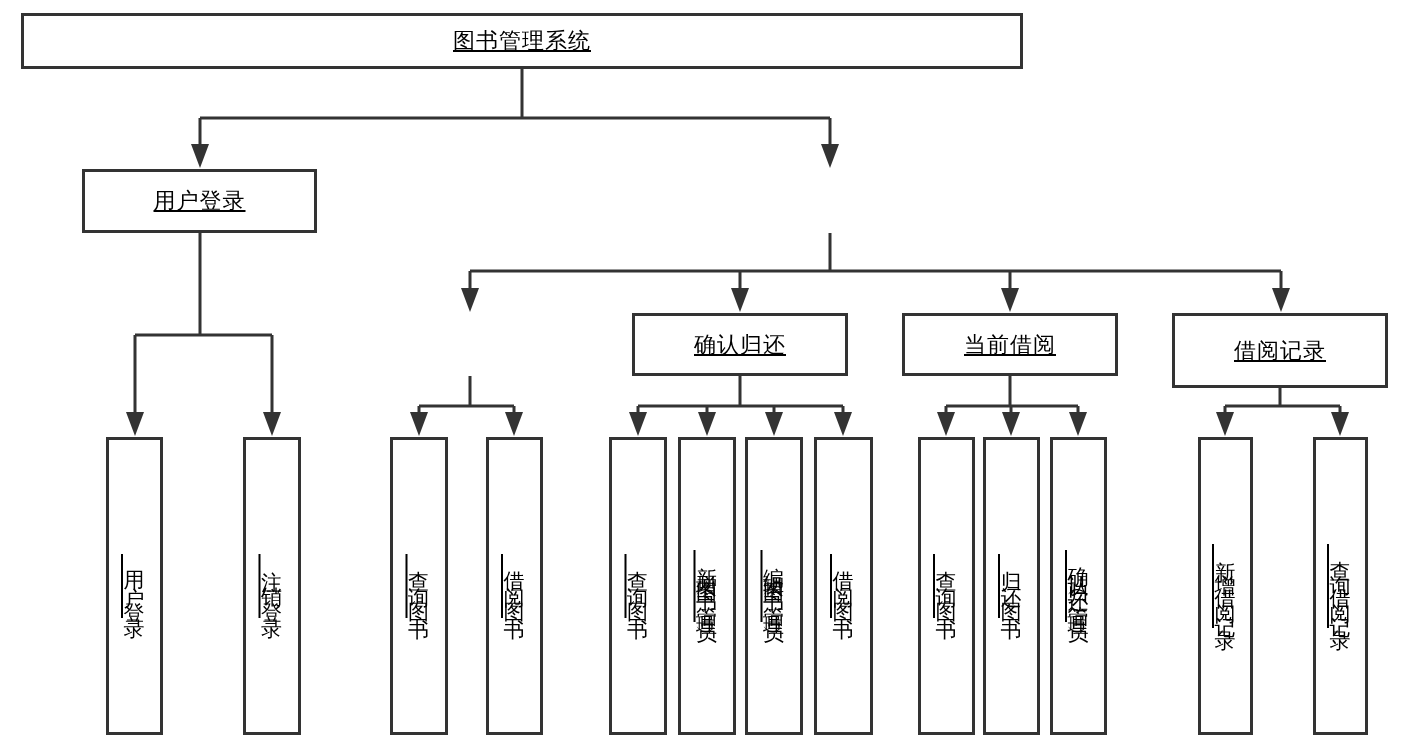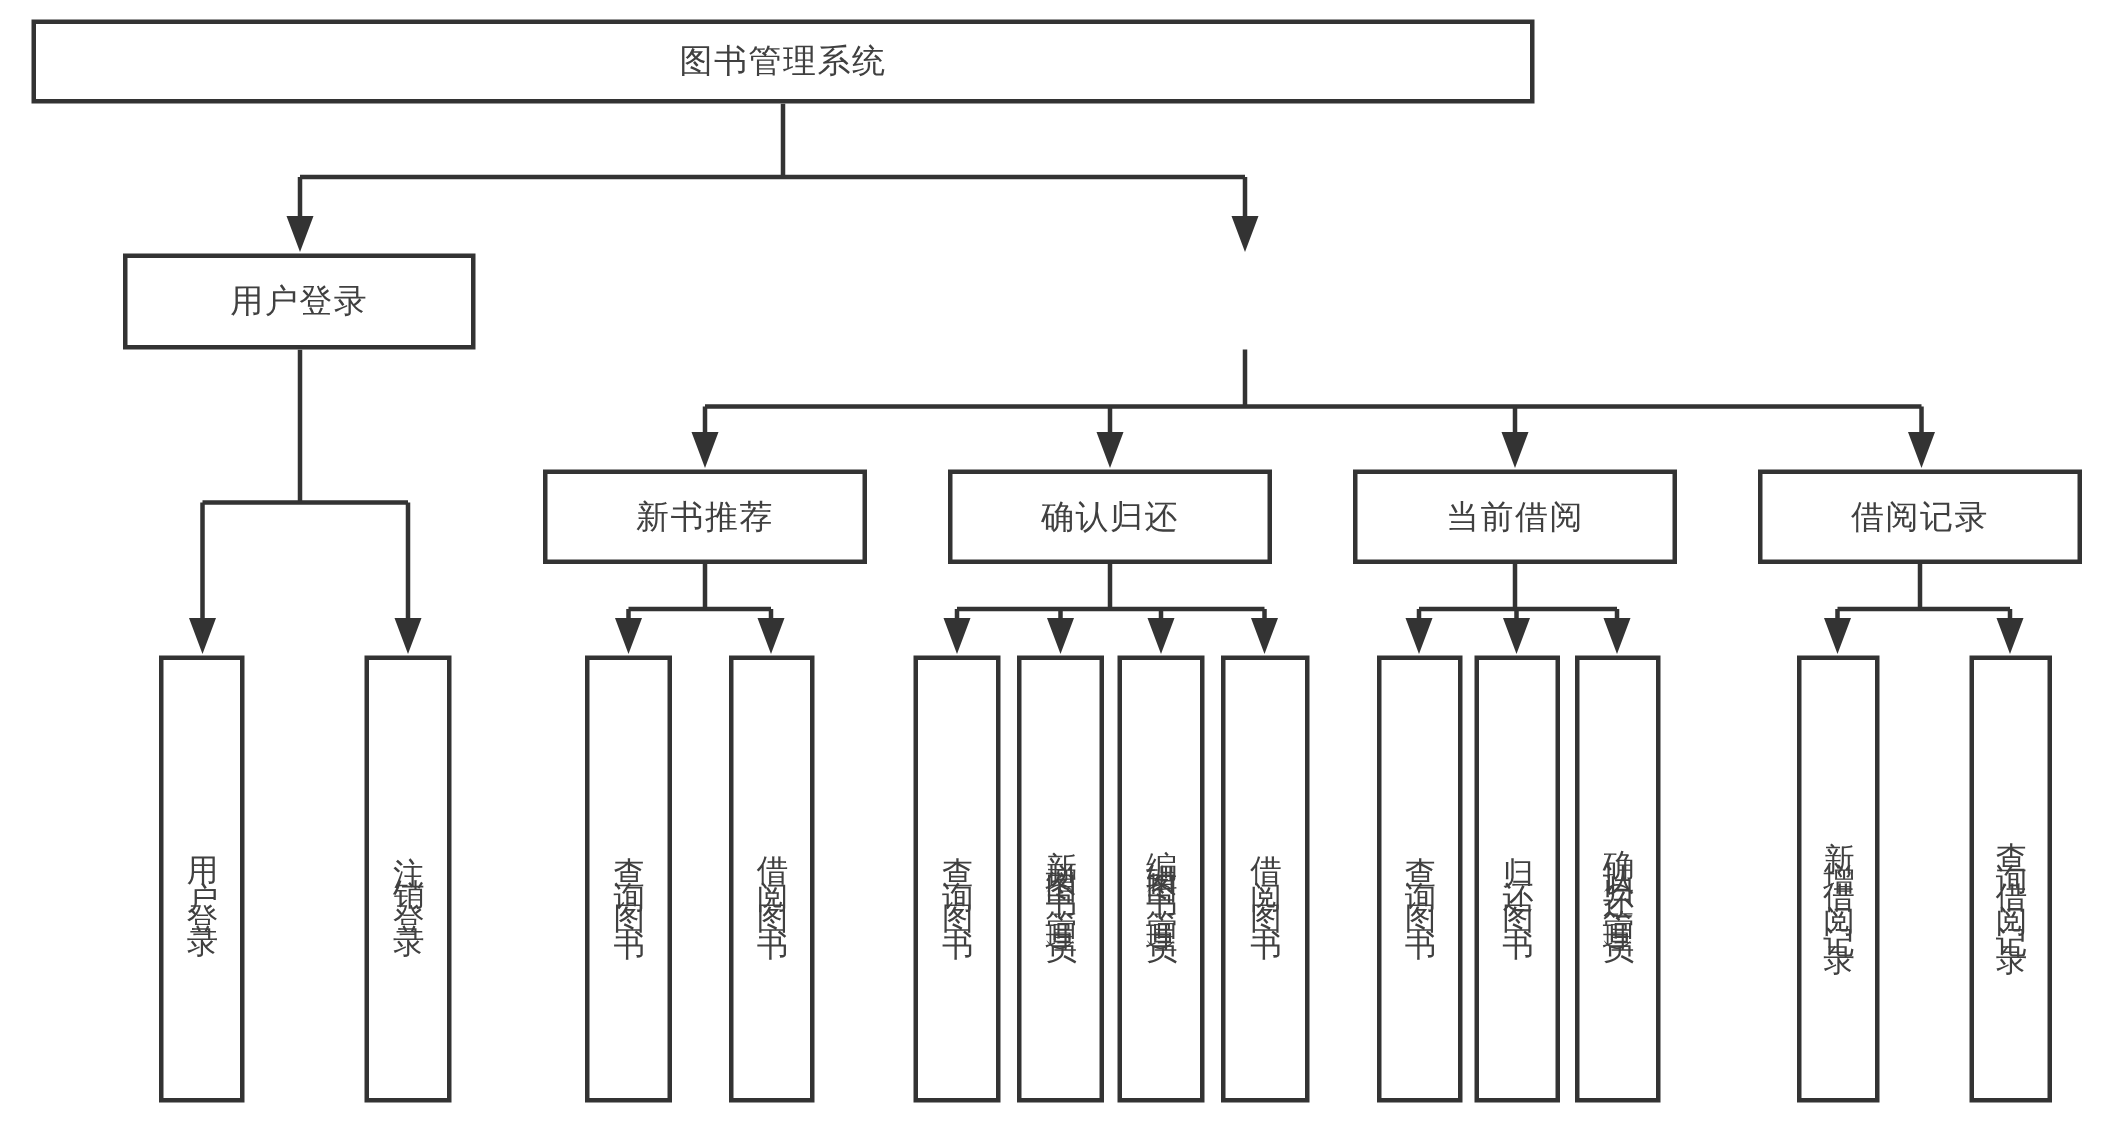--- a/index.html
+++ b/index.html
@@ -15,25 +15,26 @@
     position: absolute;
     left: 0; top: 0;
     width: 1405px; height: 747px;
     z-index: 1;
   }
   .node {
     position: absolute;
     box-sizing: border-box;
     background: #ffffff;
     border: 3px solid #333333;
-    color: #404040;
+    color: #000000;
     display: flex;
     align-items: center;
     justify-content: center;
     z-index: 2;
+    text-decoration: underline;
   }
   .hbox { font-size: 22px; letter-spacing: 1px; }
   .vbox span {
     writing-mode: vertical-rl;
     text-orientation: mixed;
     font-size: 21px;
     line-height: 1;
     white-space: nowrap;
   }
   .v4 span { letter-spacing: 16px; }
@@ -91,24 +92,23 @@
       <polygon points="1069,412 1087,412 1078,436"></polygon>
       <polygon points="1216,412 1234,412 1225,436"></polygon>
       <polygon points="1331,412 1349,412 1340,436"></polygon>
     </g>
   </svg>
 
   <div class="node hbox" style="left:21px; top:13px; width:1002px; height:56px;">图书管理系统</div>
 
   <div class="node hbox" style="left:82px; top:169px; width:235px; height:64px;">用户登录</div>
 
-  <div class="node hbox" style="left:362px; top:313px; width:216px; height:63px;">新书推荐</div>
   <div class="node hbox" style="left:632px; top:313px; width:216px; height:63px;">确认归还</div>
   <div class="node hbox" style="left:902px; top:313px; width:216px; height:63px;">当前借阅</div>
-  <div class="node hbox" style="left:1172px; top:313px; width:216px; height:63px;">借阅记录</div>
+  <div class="node hbox" style="left:1172px; top:313px; width:216px; height:75px;">借阅记录</div>
 
   <div class="node vbox v4" style="left:106px; top:437px; width:57px; height:298px;">
     <span>用户登录</span>
   </div>
   <div class="node vbox v4" style="left:243px; top:437px; width:58px; height:298px;">
     <span>注销登录</span>
   </div>
 
   <div class="node vbox v4" style="left:390px; top:437px; width:58px; height:298px;">
     <span>查询图书</span>

